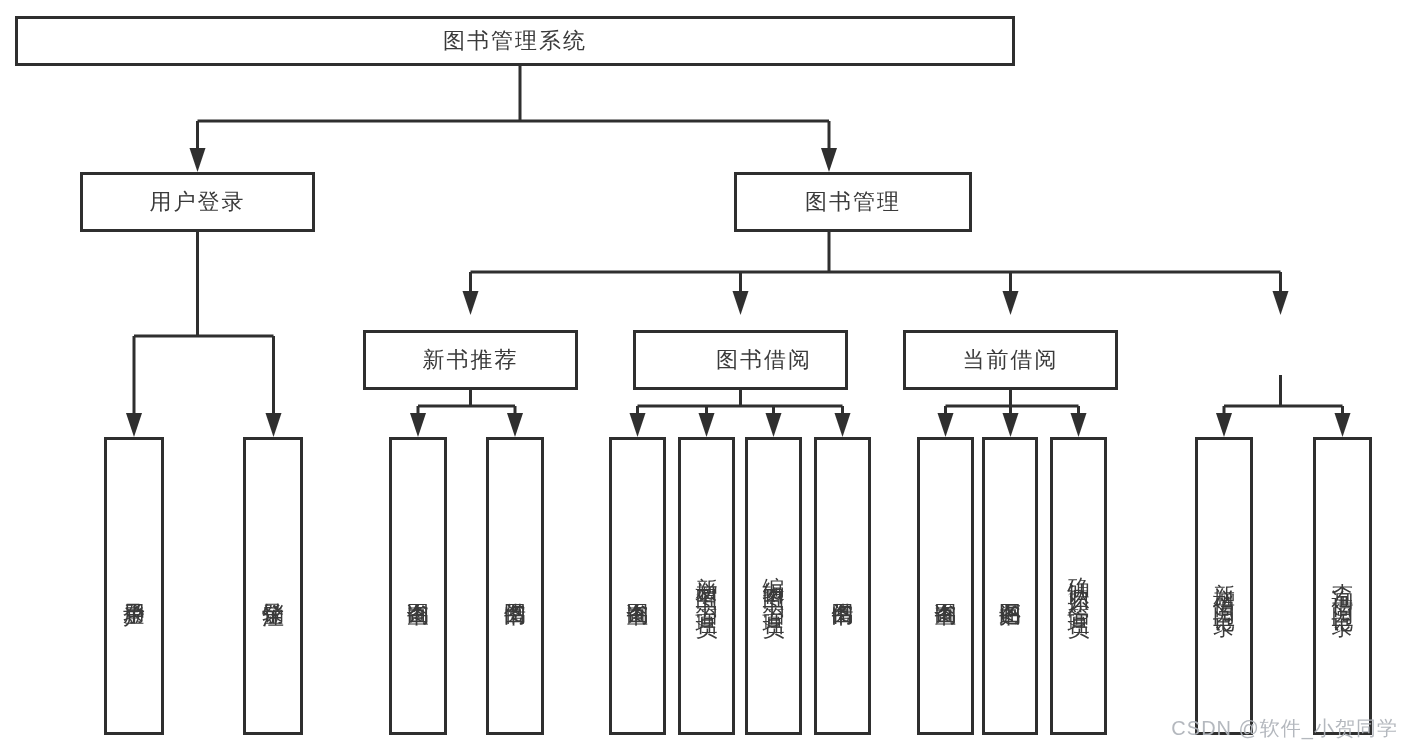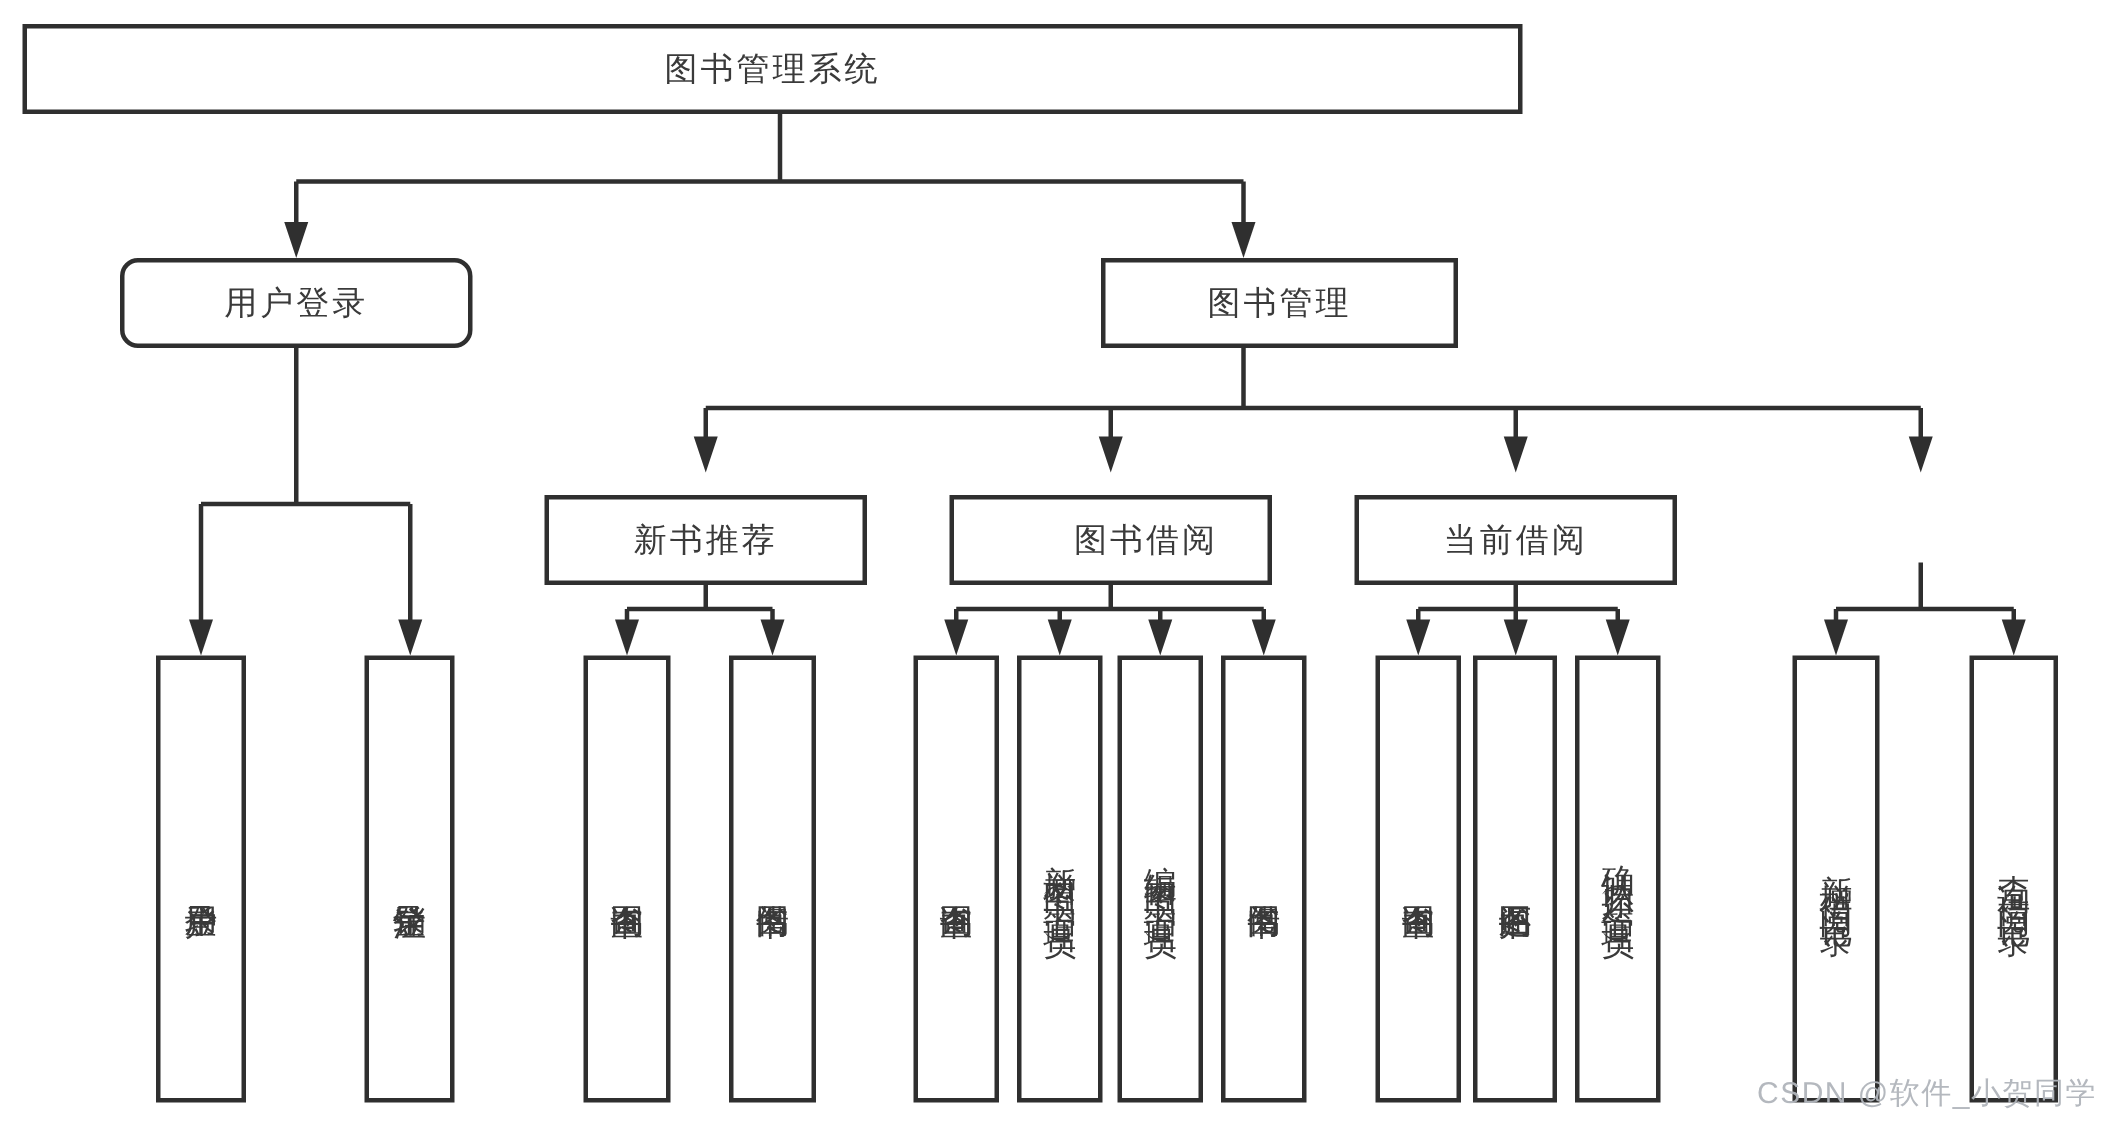--- a/index.html
+++ b/index.html
@@ -29,23 +29,23 @@
     line-height: 1;
   }
   .vlabel {
     writing-mode: vertical-rl;
     text-orientation: mixed;
     font-size: 22px;
     letter-spacing: 8px;
     line-height: 1;
   }
   
-  .b-root   { left:15px;  top:16px;  width:1000px; height:60px; }
+  .b-root   { left:15px;  top:16px;  width:1000px; height:50px; }
   
-  .b-l2a    { left:80px;  top:172px; width:235px; height:60px;border-radius:12px; }
+  .b-l2a    { left:80px;  top:172px; width:235px; height:60px; }
   .b-l2b    { left:710px; top:172px; width:238px; height:60px;margin-left:24px; }
   
   .b-l3     { top:330px; width:215px; height:60px; }
   .b-l3a    { left:363px; }
   .b-l3b    { left:633px;padding-left:47px; }
   .b-l3c    { left:903px; }
   .b-l3d    { left:1173px; }
   
   .leaf     { top:437px; height:298px; width:58px; }
   .lf1  { left:104px; width:60px; }

